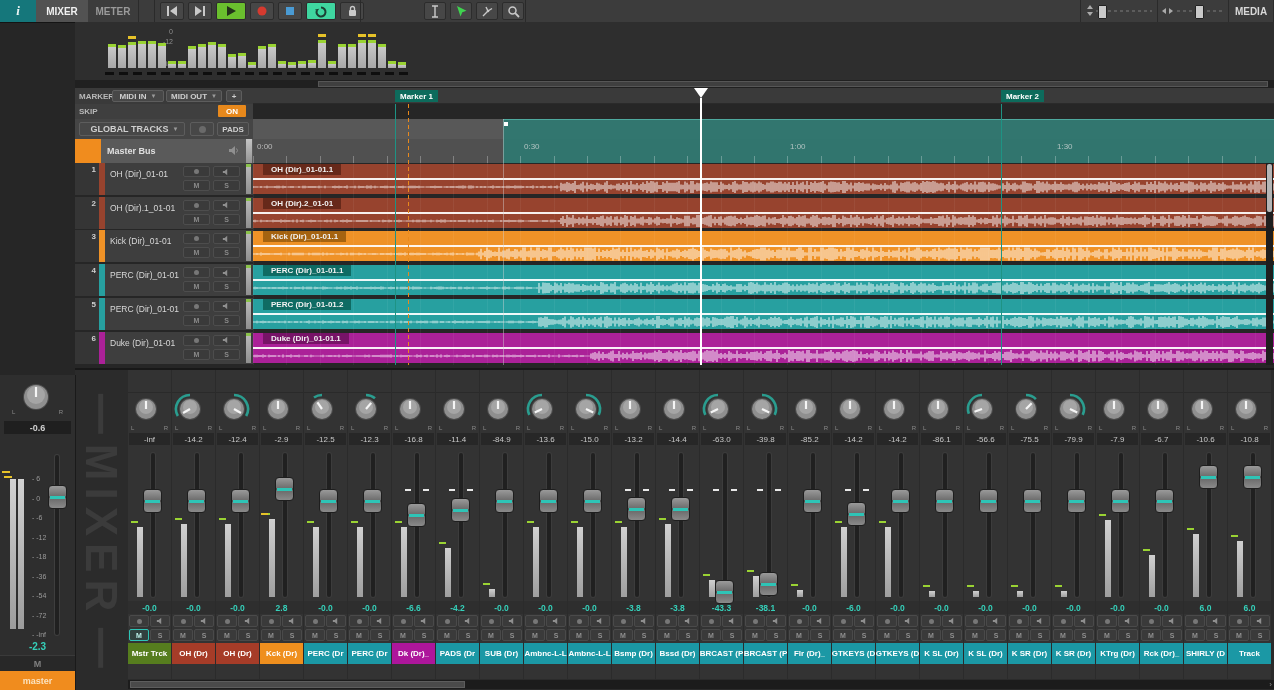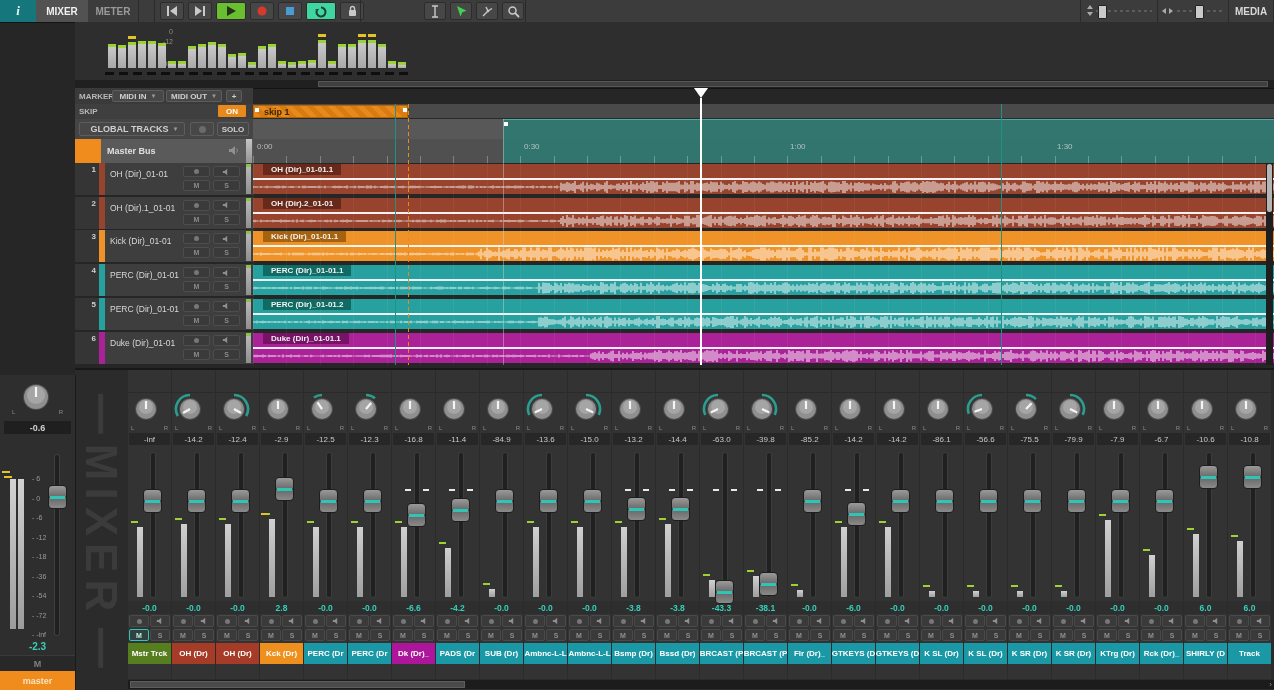--- a/index.html
+++ b/index.html
@@ -342,33 +342,34 @@
   <div class="hdrcell" style="left:218px;top:105px;width:28px;height:12px;background:#e8891c;color:#fff;justify-content:center;border-radius:1px;">ON</div>
 
   <div class="abs" style="left:75px;top:119px;width:178px;height:20px;background:#454545;border-bottom:1px solid #2a2a2a;"></div>
   <div class="hdrcell hbtn" style="left:79px;top:122px;width:106px;height:14px;padding-left:5px;font-size:9px;">
     <span>GLOBAL TRACKS</span>
       <span class="caret">▼</span>
   </div>
   <div class="hdrcell hbtn" style="left:190px;top:122px;width:24px;height:14px;">
     <span style="width:7px;height:7px;border-radius:50%;background:#6a6a6a;"></span>
   </div>
-  <div class="hdrcell hbtn" style="left:217px;top:122px;width:32px;height:14px;font-size:8px;">SOLO</div>
+  <div class="hdrcell hbtn" style="left:217px;top:122px;width:32px;height:14px;font-size:8px;">PADS</div>
 
   <div class="abs" style="left:75px;top:139px;width:178px;height:24px;background:#5a5a5a;border-bottom:1px solid #2a2a2a;"></div>
   <div class="abs" style="left:75px;top:139px;width:26px;height:24px;background:#f08c1e;"></div>
   <div class="hdrcell" style="left:107px;top:145px;height:12px;font-size:9px;color:#e0e0e0;">Master Bus</div>
   <svg class="abs" style="left:228px;top:145px;" width="12" height="11" viewBox="0 0 12 11">
     <path d="M1 4v3h2.5L7 10V1L3.5 4z" fill="#8f8f8f"></path>
       <path d="M8.5 3.5q2 2 0 4" stroke="#8f8f8f" fill="none"></path>
   </svg>
   <div class="abs" style="left:246px;top:139px;width:6px;height:24px;background:linear-gradient(#c5c5c5,#949494);"></div>
 
-  <div class="tl-row" style="top:104px;height:15px;background:#4a4a4a;border-bottom:1px solid #2a2a2a;" id="skipRow">
-      <div class="skip-clip" style="left: 0px; width: 155px;">skip 1<div class="handle" style="top: 2px; left: 1px;"></div><div class="handle" style="top: 2px; left: 149px;"></div></div>
+  <div class="tl-row" style="top:88px;height:16px;background:#3a3a3a;border-bottom:1px solid #2a2a2a;" id="markerRow">
+      <div class="marker-label" style="left: 142px;">Marker 1</div>
+      <div class="marker-label" style="left: 748px;">Marker 2</div>
     </div>
   <div class="tl-row" style="top:119px;height:44px;background:#585858;" id="rulerRow">
     <div class="abs" style="left:0;top:20px;width:100%;height:24px;background:#505050;"></div>
     <div class="loop-overlay" id="loopOverlay" style="left: 250px; right: 0px;">
         <div class="handle" style="left: 1px; top: 2px;"></div>
       </div>
     <div id="rulerLabels">
         <div class="ruler-label" style="left: 4px; top: 23px;">0:00</div>
         <div class="ruler-label" style="left: 271px; top: 23px;">0:30</div>
         <div class="ruler-label" style="left: 537px; top: 23px;">1:00</div>

